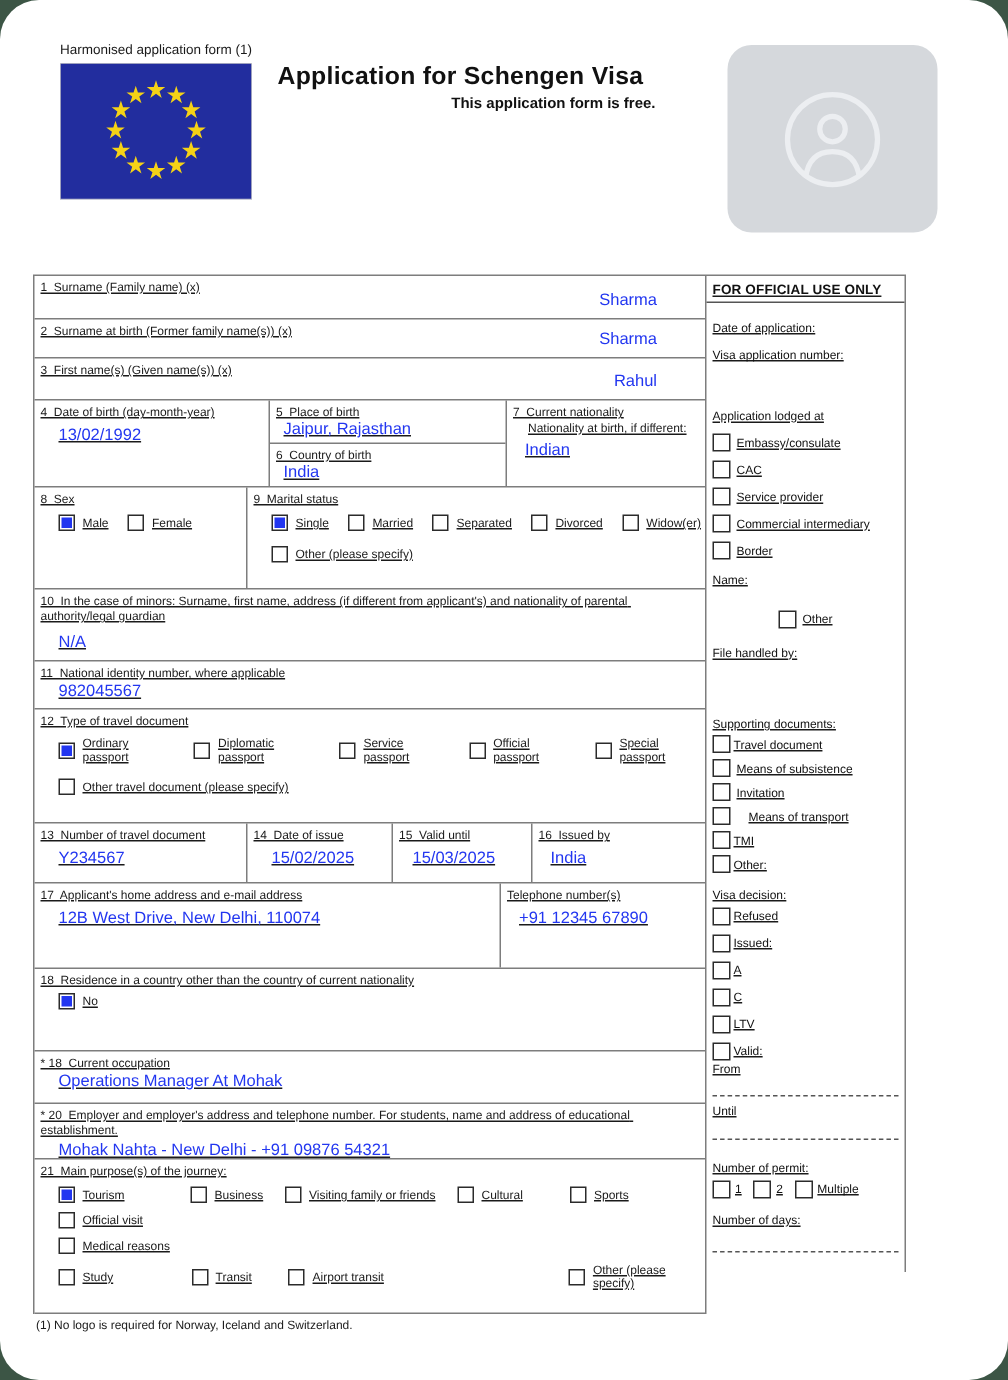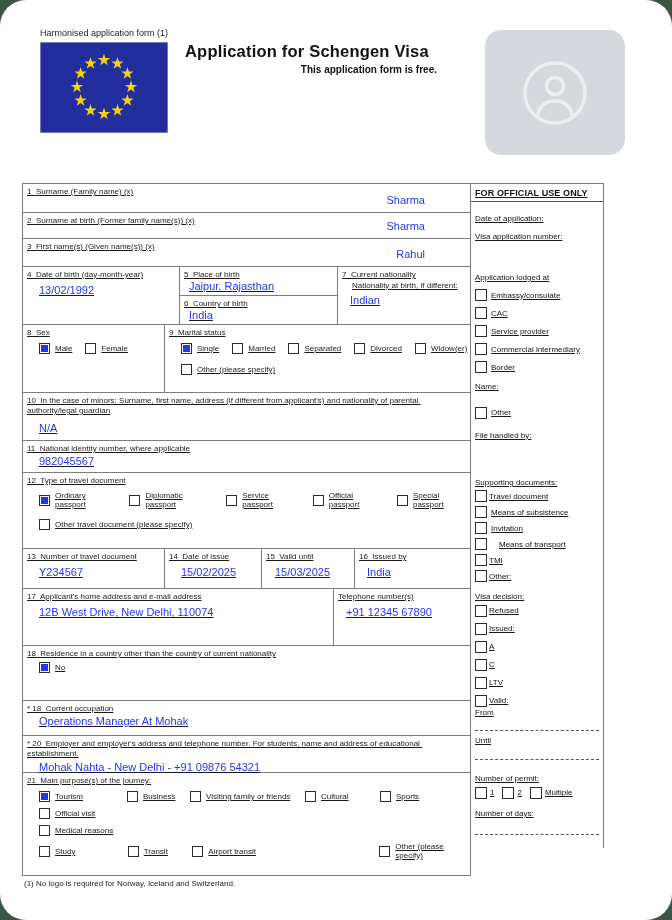--- a/index.html
+++ b/index.html
@@ -31,21 +31,21 @@
     font-size:8px;color:#1a1a1a;text-decoration:underline;
   }
   .main-col{width:513px;box-sizing:border-box;border-left:1px solid #7d7d7d;border-right:1px solid #7d7d7d;}
   .row{position:relative;box-sizing:border-box;border-bottom:1px solid #7d7d7d;}
   .cells{display:flex;height:100%;}
   .cell{box-sizing:border-box;position:relative;height:100%;}
   .cell + .cell{border-left:1px solid #7d7d7d;}
   .lbl{font-size:8px;line-height:1.25;padding:3px 5px 0 4px;white-space:pre-wrap;color:#1a1a1a;}
   .lbl2{font-size:8px;line-height:1.25;padding:1px 5px 0 14px;white-space:pre-wrap;color:#1a1a1a;}
   .val{color:#2236f0;font-size:11px;line-height:1.2;}
-  .val-right{position:absolute;right:45px;bottom:5px;}
+  .val-right{position:absolute;right:32px;bottom:5px;}
   .val-block{margin:4px 4px 0 16px;}
   .cb-row{display:flex;align-items:center;margin-left:16px;margin-top:5px;gap:13px;}
   .cb-item{display:flex;align-items:center;gap:5px;}
   .cb{
     width:11px;height:11px;border:1px solid #2b2b2b;background:#fff;
     display:inline-block;position:relative;flex:none;box-sizing:border-box;
   }
   .cb.checked::after{content:"";position:absolute;left:1px;top:1px;right:1px;bottom:1px;background:#2236f0;}
   .dashed-blank{border-bottom:1.5px dashed #333;height:9px;display:inline-block;}
   
@@ -380,21 +380,21 @@
       <div class="side-cb">
           <span class="cb"></span>
           <span>Commercial intermediary</span>
         </div>
       <div class="side-cb">
           <span class="cb"></span>
           <span>Border</span>
         </div>
 
       <div class="side-label" style="margin-top:9px;">Name:</div>
-      <div class="side-cb" style="margin-top:14px;">
+      <div class="side-cb" style="margin-top:14px;justify-content:center;">
           <span class="cb"></span>
           <span>Other</span>
         </div>
       <div class="side-label" style="margin-top:12px;">File handled by:</div>
 
       <div class="side-label" style="margin-top:37px;">Supporting documents:</div>
       <div class="side-cb" style="margin-top:2px;gap:2px;">
           <span class="cb"></span>
           <span>Travel document</span>
         </div>

